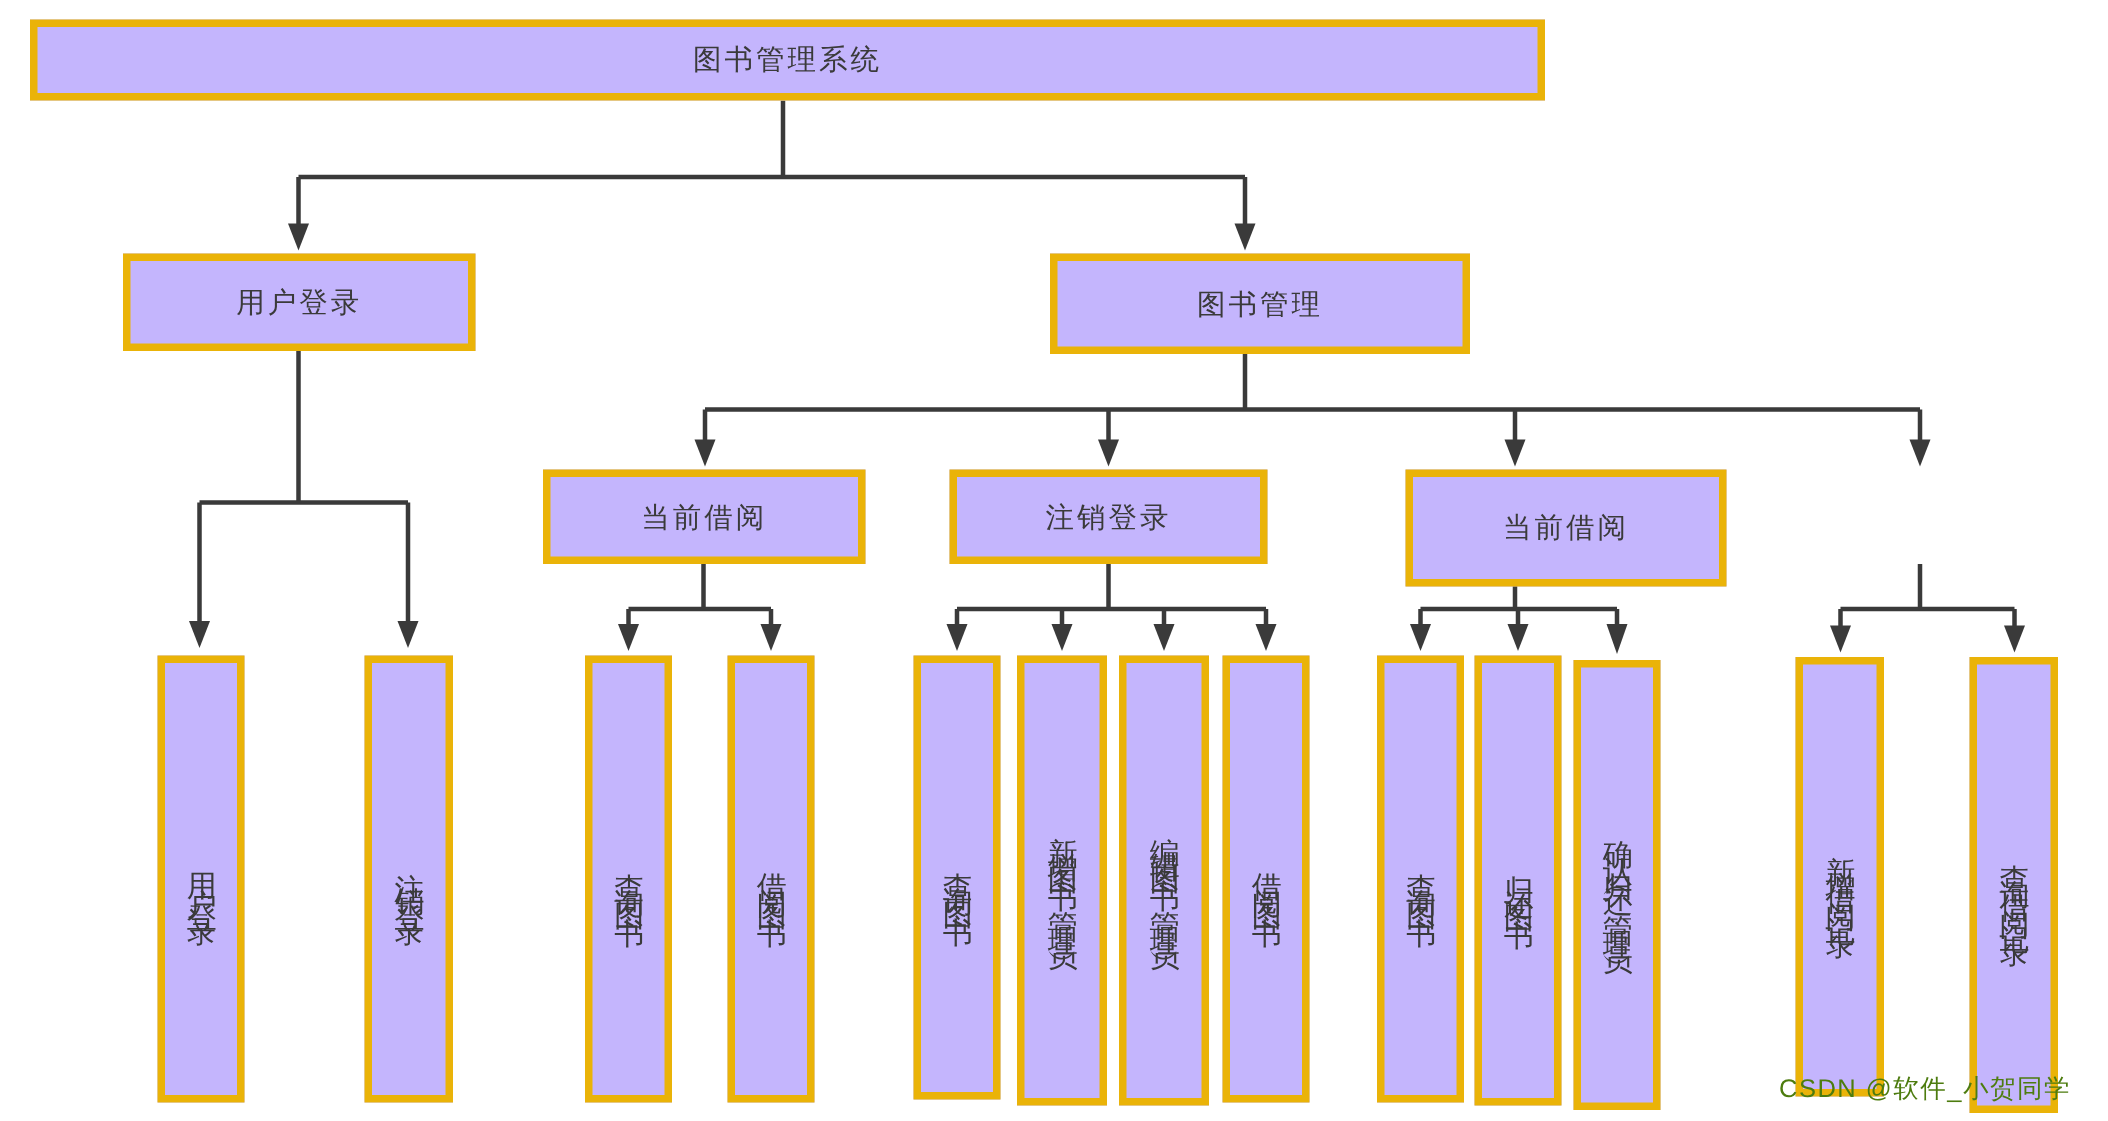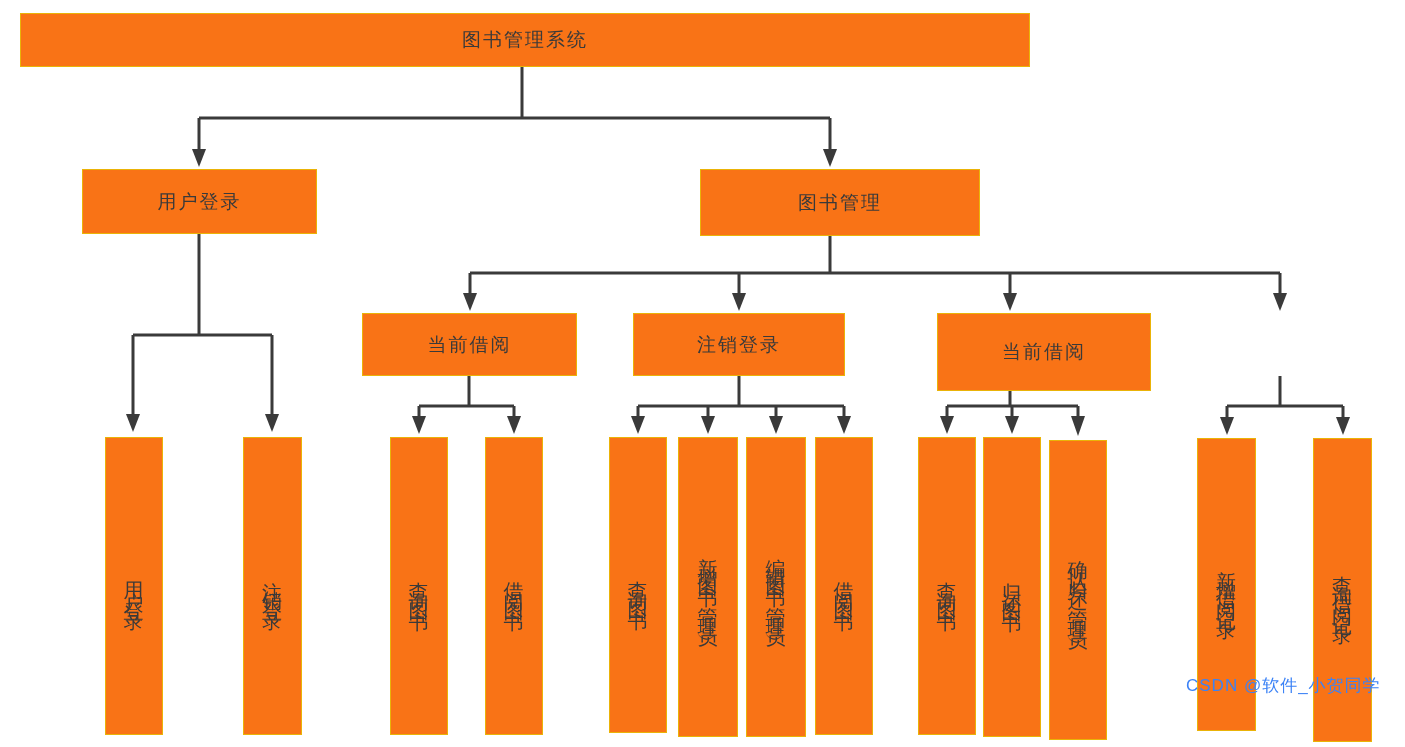--- a/index.html
+++ b/index.html
@@ -17,22 +17,22 @@
   }
   .connectors {
     position: absolute;
     left: 0;
     top: 0;
     z-index: 1;
   }
   .box {
     position: absolute;
     box-sizing: border-box;
-    border: 1px solid #eab308;
-    background: #f97316;
+    border: 5px solid #eab308;
+    background: #c4b5fd;
     display: flex;
     align-items: center;
     justify-content: center;
     z-index: 2;
     color: #3a3a3a;
   }
   .box.h span {
     font-size: 19px;
     letter-spacing: 2px;
     color: #3a3a3a;
@@ -43,23 +43,23 @@
     text-orientation: mixed;
     font-size: 20px;
     letter-spacing: 10px;
     line-height: 1;
     color: #3a3a3a;
     white-space: nowrap;
   }
   .watermark {
     position: absolute;
     left: 1186px;
-    top: 674px;
+    top: 714px;
     font-size: 17px;
-    color: #3b82f6;
+    color: #4d7c0f;
     letter-spacing: 1px;
     z-index: 3;
     white-space: nowrap;
   }
 </style>
 </head>
 <body>
 
 <div class="canvas">
 

